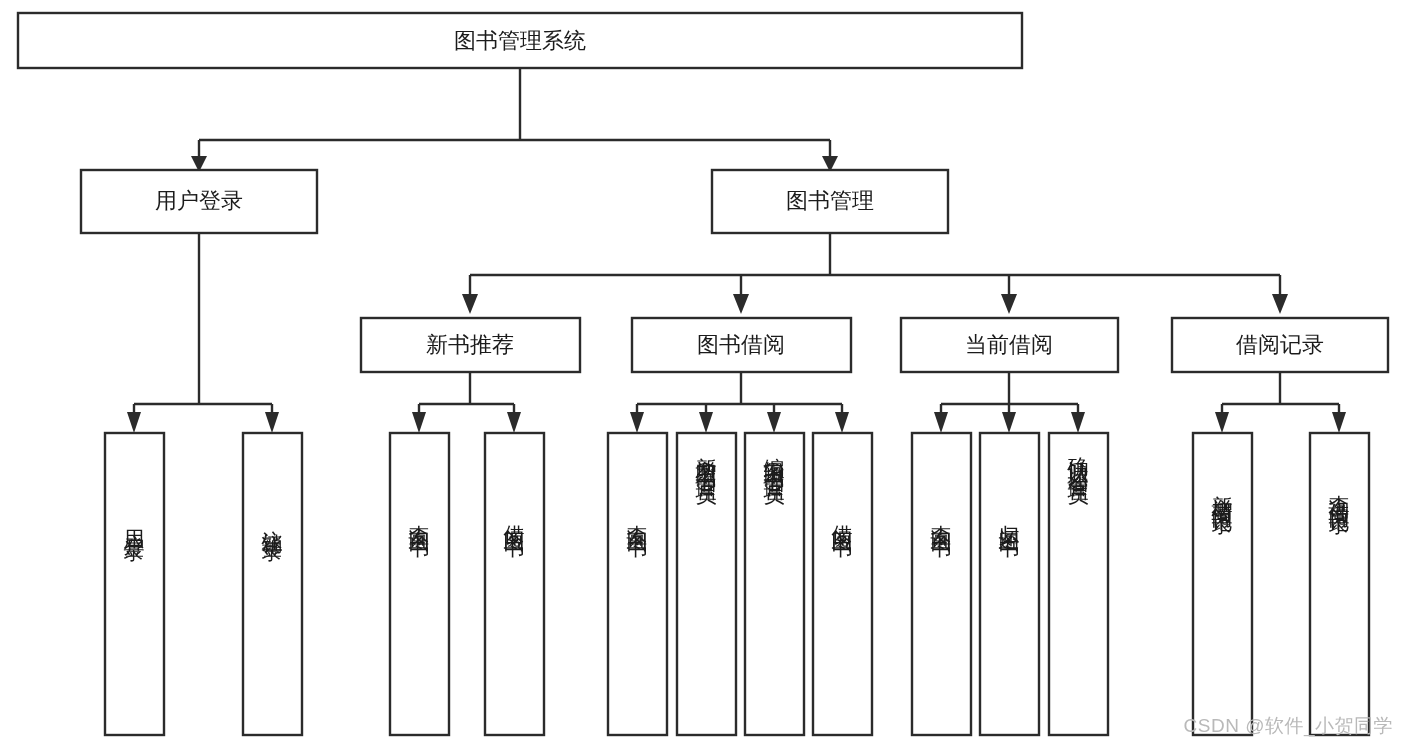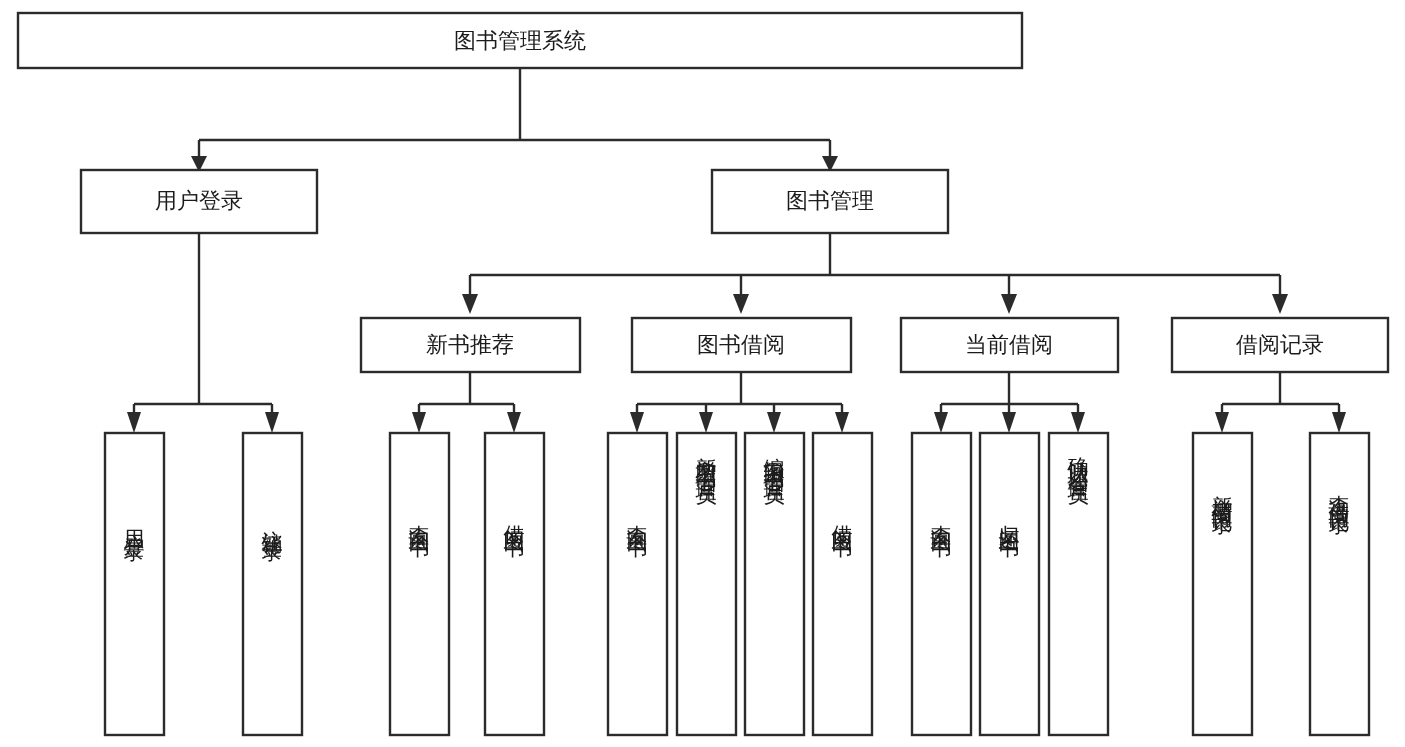--- a/index.html
+++ b/index.html
@@ -248,14 +248,15 @@
   </div>
 
   <div class="leaf-label-wrap" style="left:1193px; top:478px; width:59px; height:257px;">
     <span class="leaf-label">新增借阅记录</span>
   </div>
 
   <div class="leaf-label-wrap" style="left:1310px; top:478px; width:59px; height:257px;">
     <span class="leaf-label">查询借阅记录</span>
   </div>
 
+  <div class="watermark">CSDN @软件_小贺同学</div>
 
 </div>
 
 </body></html>

